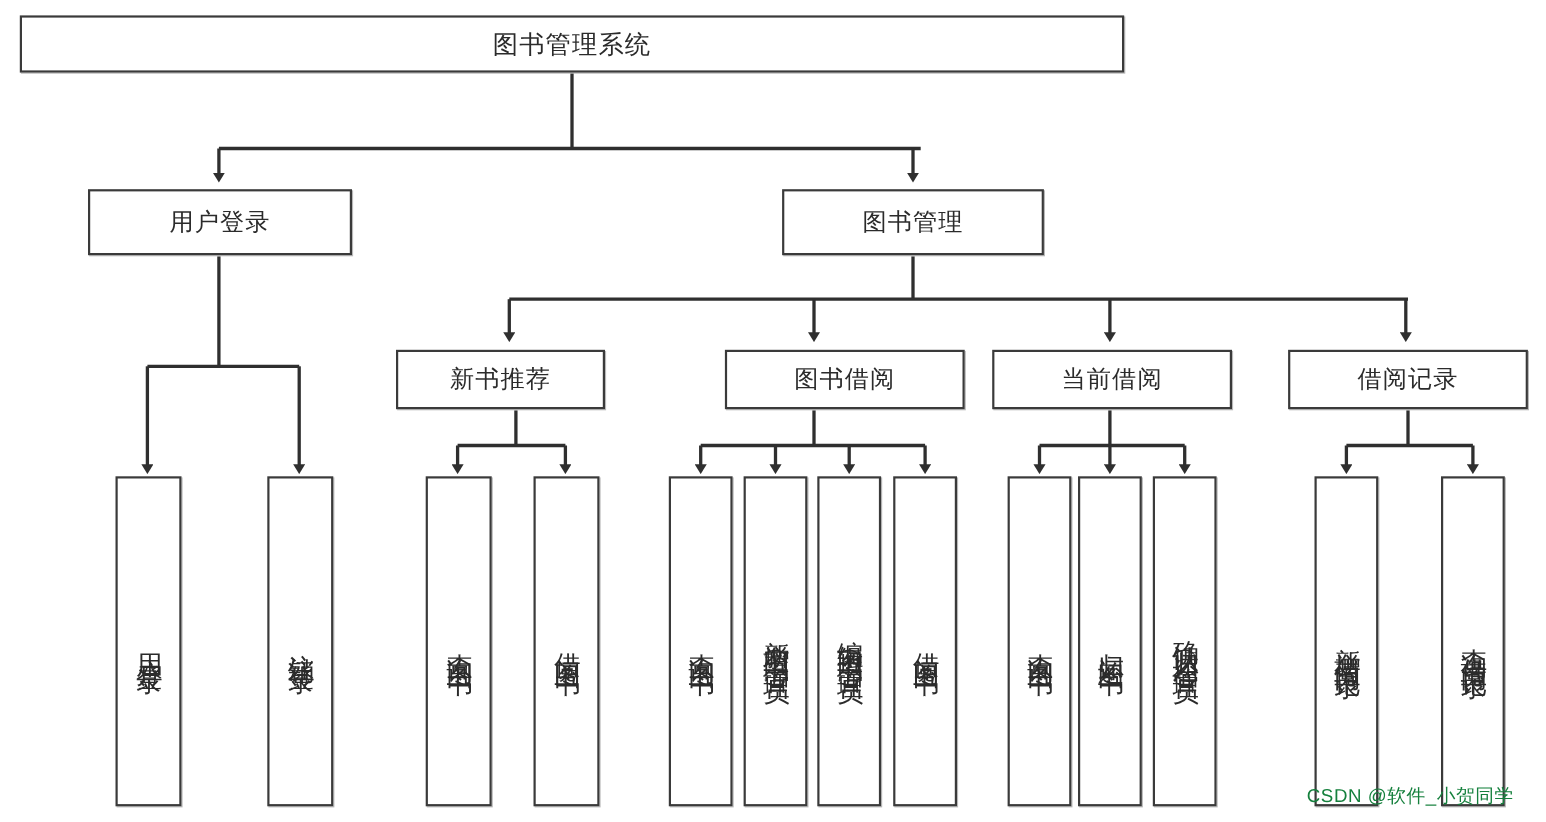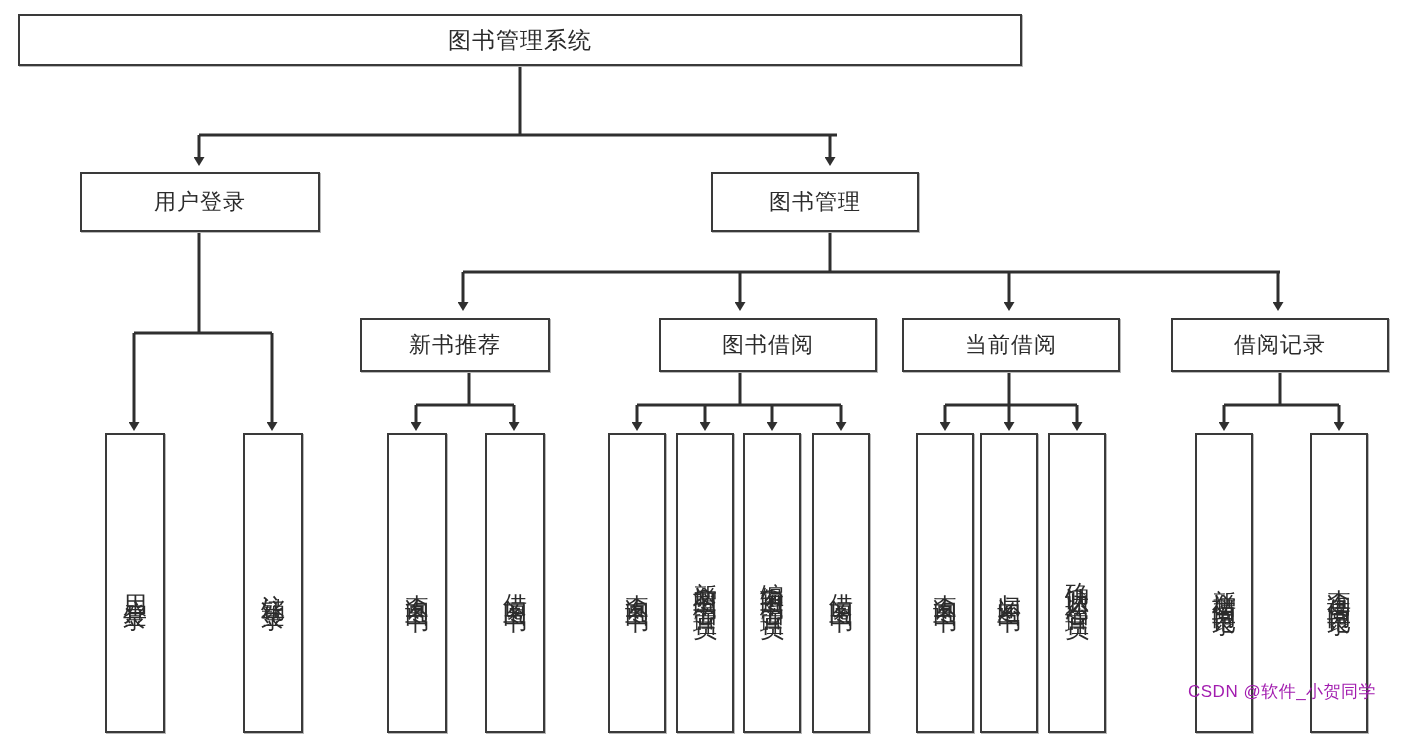--- a/index.html
+++ b/index.html
@@ -50,23 +50,23 @@
     text-align: center;
     padding-top: 4px;
     white-space: nowrap;
   }
   .node.root {
     font-size: 23px;
   }
   .watermark {
     position: absolute;
     left: 1188px;
-    top: 680px;
+    top: 712px;
     font-size: 17px;
-    color: #a21caf;
+    color: #15803d;
     white-space: nowrap;
     letter-spacing: 0.5px;
   }
 </style>
 </head>
 <body>
 
 <div id="canvas">
 
   <svg id="edges" viewBox="0 0 1405 747" xmlns="http://www.w3.org/2000/svg">
@@ -115,21 +115,21 @@
       <path d="M1280,373 L1280,405"></path>
       <path d="M1224,405 L1339,405"></path>
       <path d="M1224,405 L1224,423" marker-end="url(#arrow)"></path>
       <path d="M1339,405 L1339,423" marker-end="url(#arrow)"></path>
     </g>
   </svg>
 
   <div class="node node-h root" style="left:18px; top:14px; width:1004px; height:52px;">图书管理系统</div>
 
   <div class="node node-h" style="left:80px; top:172px; width:240px; height:60px;">用户登录</div>
-  <div class="node node-h" style="left:711px; top:172px; width:208px; height:60px;">图书管理</div>
+  <div class="node node-h" style="left:711px; top:172px; width:238px; height:60px;">图书管理</div>
 
   <div class="node node-h" style="left:360px; top:318px; width:190px; height:54px;">新书推荐</div>
   <div class="node node-h" style="left:632px; top:318px; width:218px; height:54px;margin-left:27px;">图书借阅</div>
   <div class="node node-h" style="left:902px; top:318px; width:218px; height:54px;">当前借阅</div>
   <div class="node node-h" style="left:1171px; top:318px; width:218px; height:54px;">借阅记录</div>
 
   <div class="node node-v" style="left:105px; top:433px; width:60px; height:300px;">用户登录</div>
   <div class="node node-v" style="left:243px; top:433px; width:60px; height:300px;">注销登录</div>
 
   <div class="node node-v" style="left:387px; top:433px; width:60px; height:300px;">查询图书</div>

